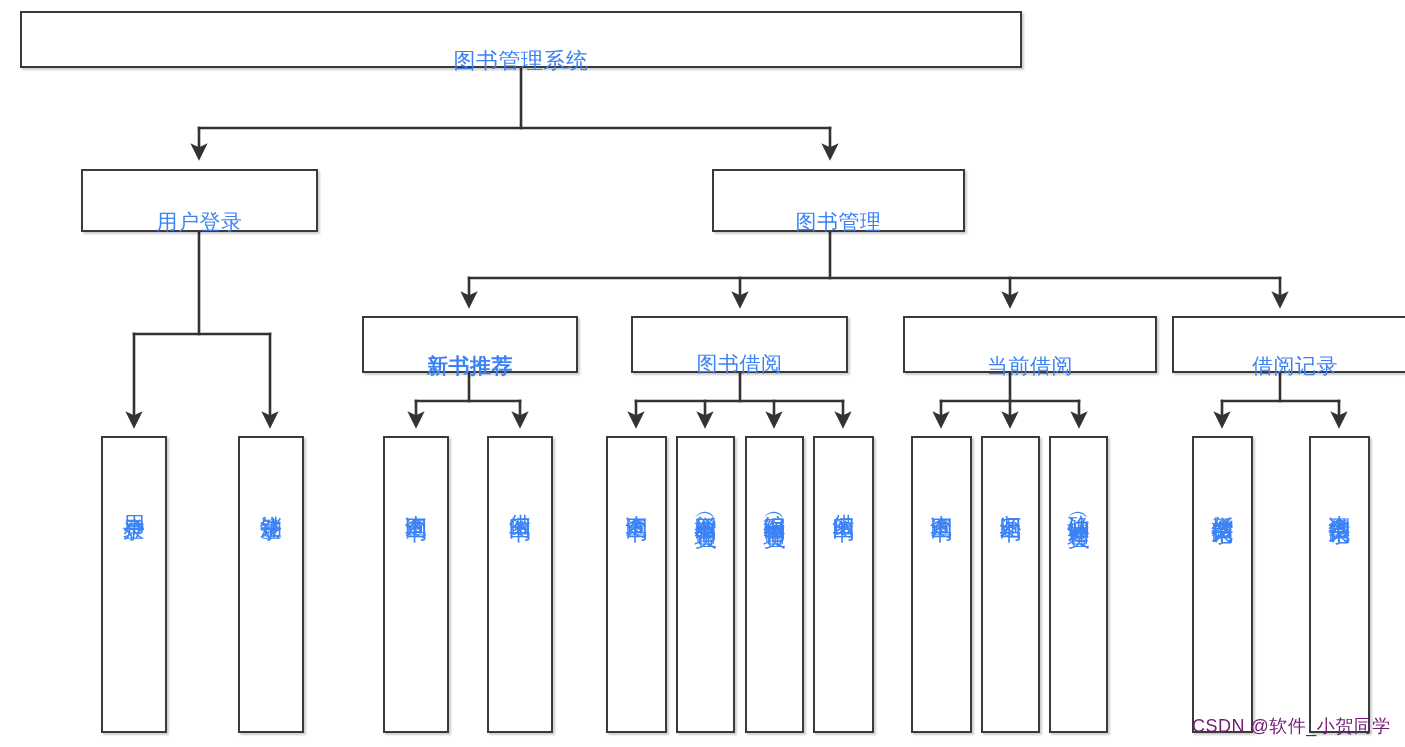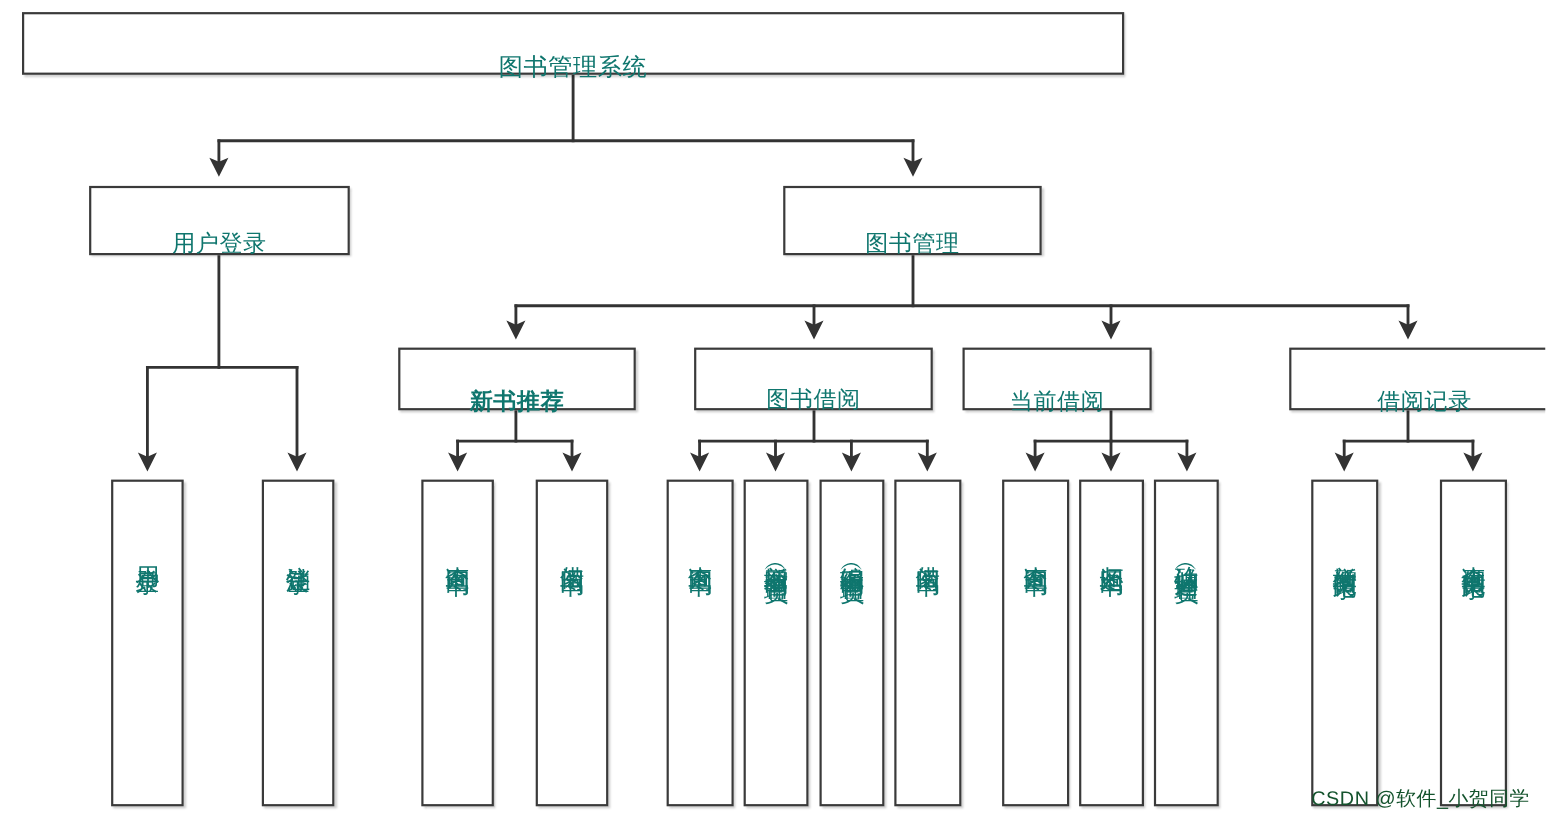--- a/index.html
+++ b/index.html
@@ -32,21 +32,21 @@
     background: #ffffff;
     border: 2px solid #3a3a3a;
     box-shadow: 2px 2px 2px rgba(0,0,0,0.20);
     display: flex;
     align-items: center;
     justify-content: center;
   }
   .node .label {
     font-size: 21px;
     line-height: 1.18;
-    color: #0f766e;
+    color: #3b82f6;
     letter-spacing: 0.5px;
     white-space: nowrap;
     text-align: center;
     margin-top: 43px;
   }
   .node.leaf .label {
     writing-mode: vertical-rl;
     text-orientation: upright;
     font-size: 22px;
     letter-spacing: 2px;
@@ -57,21 +57,21 @@
     align-items: flex-start;
     justify-content: center;
     padding-top: 16px;
   }
   .node.root .label { font-size: 22px; }
   .watermark {
     position: absolute;
     left: 1192px;
     top: 714px;
     font-size: 18px;
-    color: #14532d;
+    color: #701a75;
     white-space: nowrap;
     letter-spacing: 0.5px;
   }
 </style>
 </head>
 <body>
 
 <div id="canvas">
 
   <svg class="edges" viewBox="0 0 1405 747">
@@ -125,31 +125,31 @@
     </g>
   </svg>
 
   <div class="node root" style="left:20px; top:11px; width:1002px; height:57px;">
     <span class="label">图书管理系统</span>
   </div>
 
   <div class="node" style="left:81px; top:169px; width:237px; height:63px;">
     <span class="label">用户登录</span>
   </div>
-  <div class="node" style="left:712px; top:169px; width:235px; height:63px;">
+  <div class="node" style="left:712px; top:169px; width:253px; height:63px;">
     <span class="label">图书管理</span>
   </div>
 
   <div class="node" style="left:362px; top:316px; width:216px; height:57px;font-weight:bold;">
     <span class="label">新书推荐</span>
   </div>
   <div class="node" style="left:631px; top:316px; width:217px; height:57px;font-family:Liberation Mono, monospace;">
     <span class="label">图书借阅</span>
   </div>
-  <div class="node" style="left:875px; top:316px; width:172px; height:57px;">
+  <div class="node" style="left:903px; top:316px; width:254px; height:57px;">
     <span class="label">当前借阅</span>
   </div>
   <div class="node" style="left:1172px; top:316px; width:246px; height:57px;">
     <span class="label">借阅记录</span>
   </div>
 
   <div class="node leaf" style="left:101px; top:436px; width:66px; height:297px;">
     <span class="label">用户登录</span>
   </div>
   <div class="node leaf" style="left:238px; top:436px; width:66px; height:297px;">

